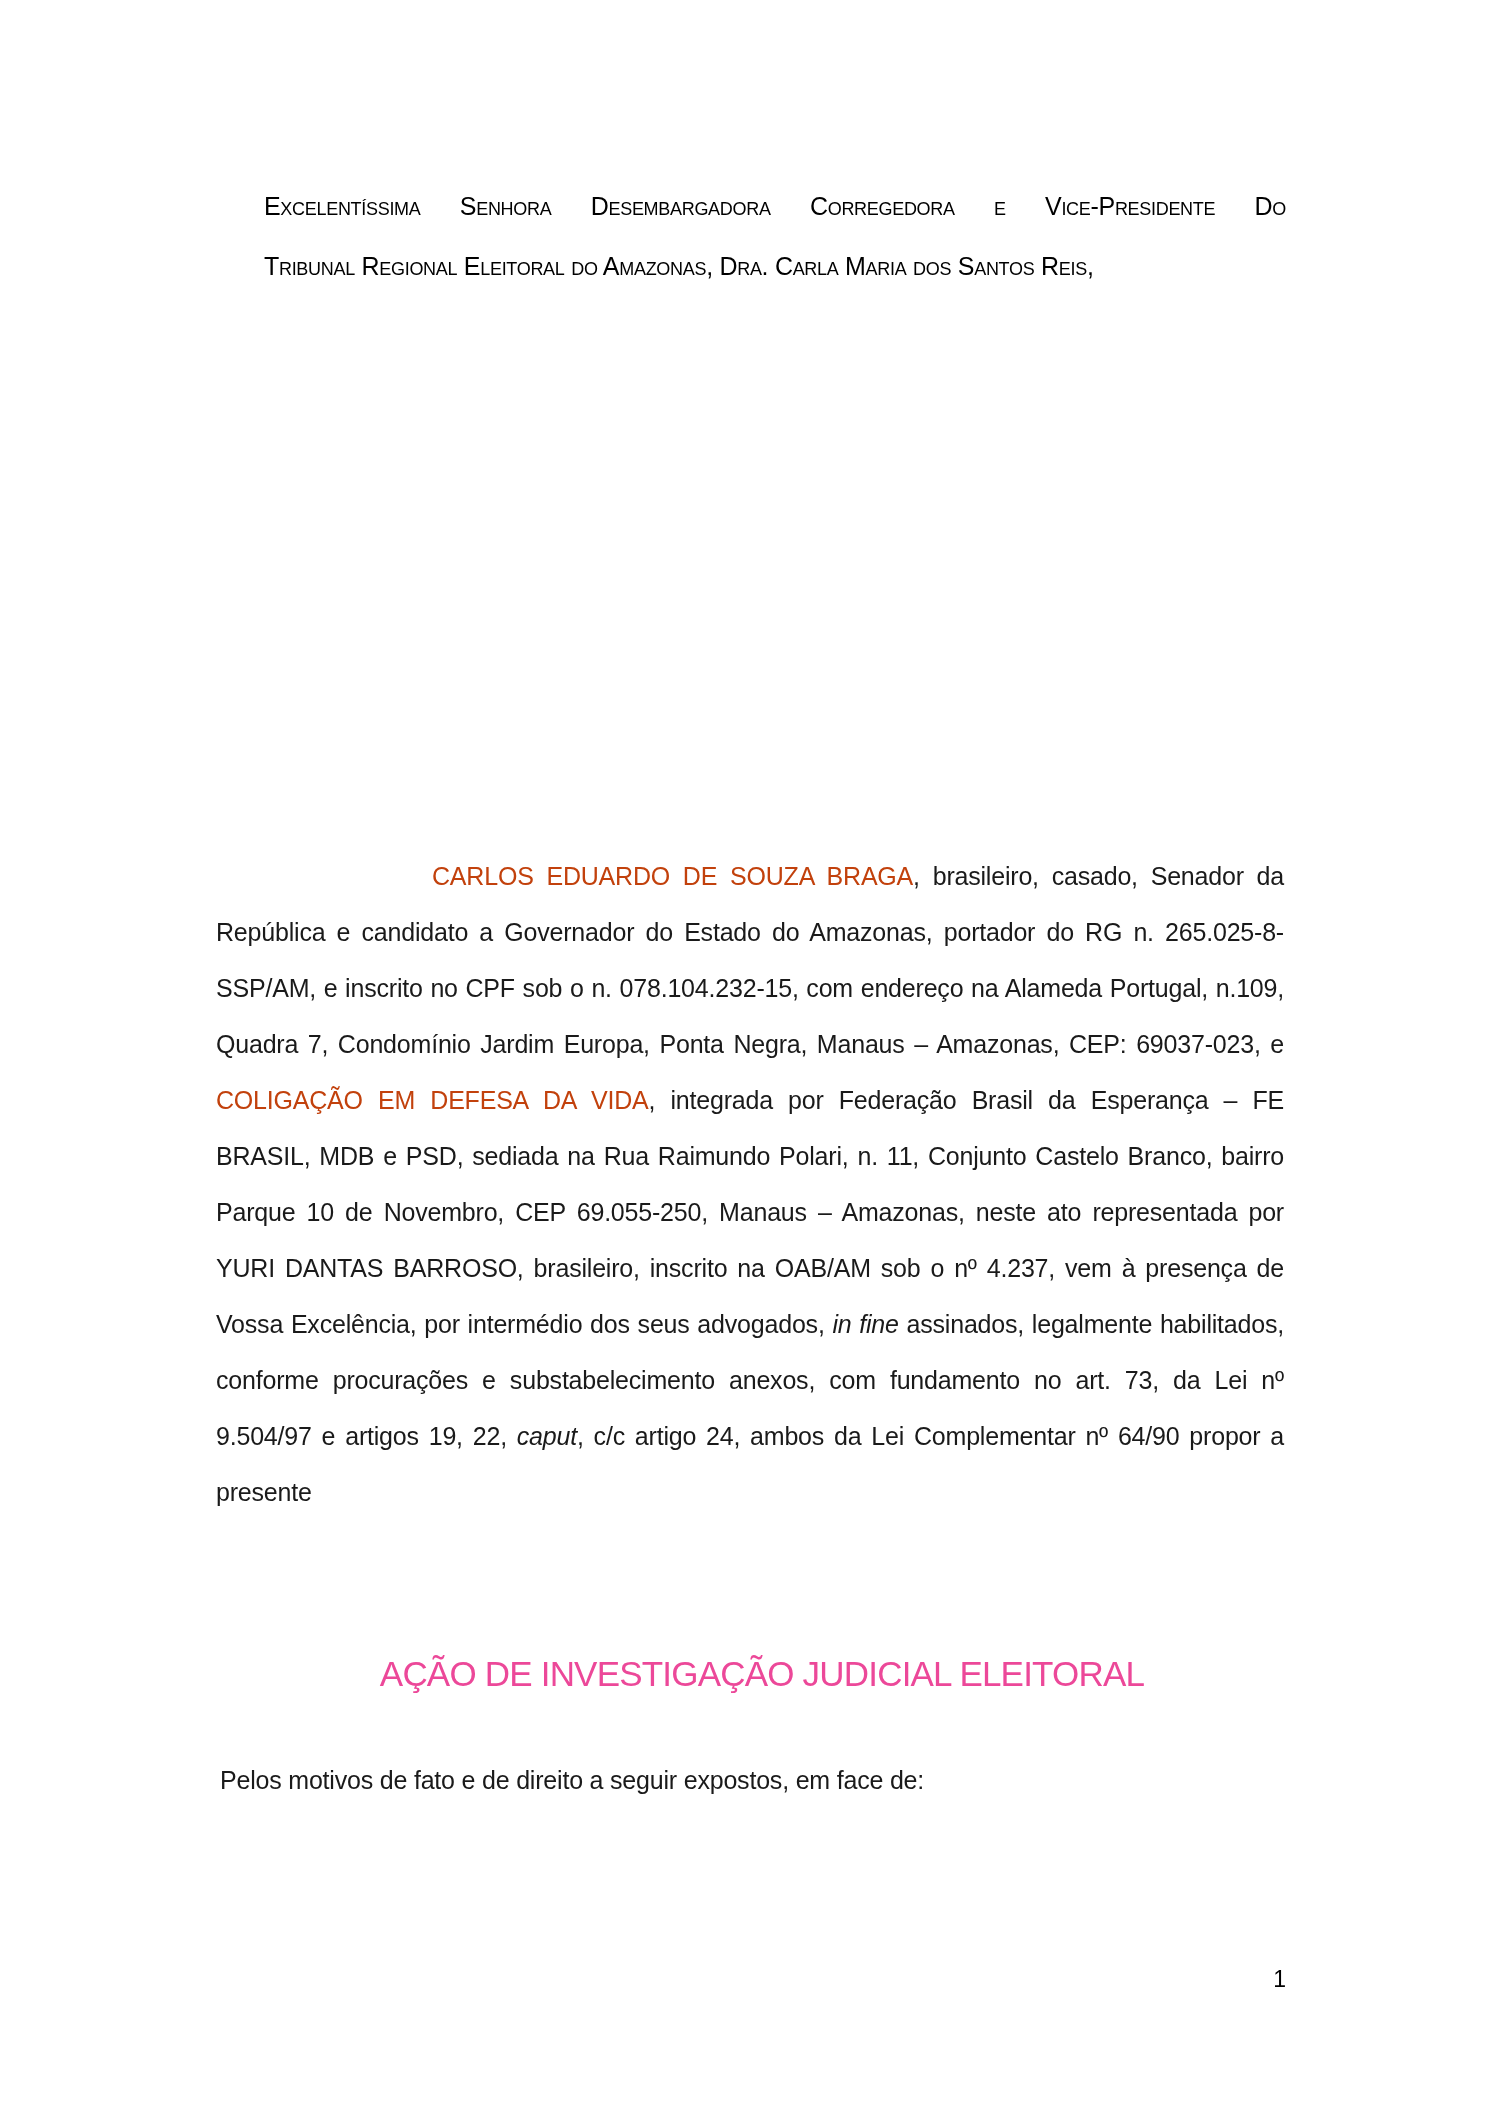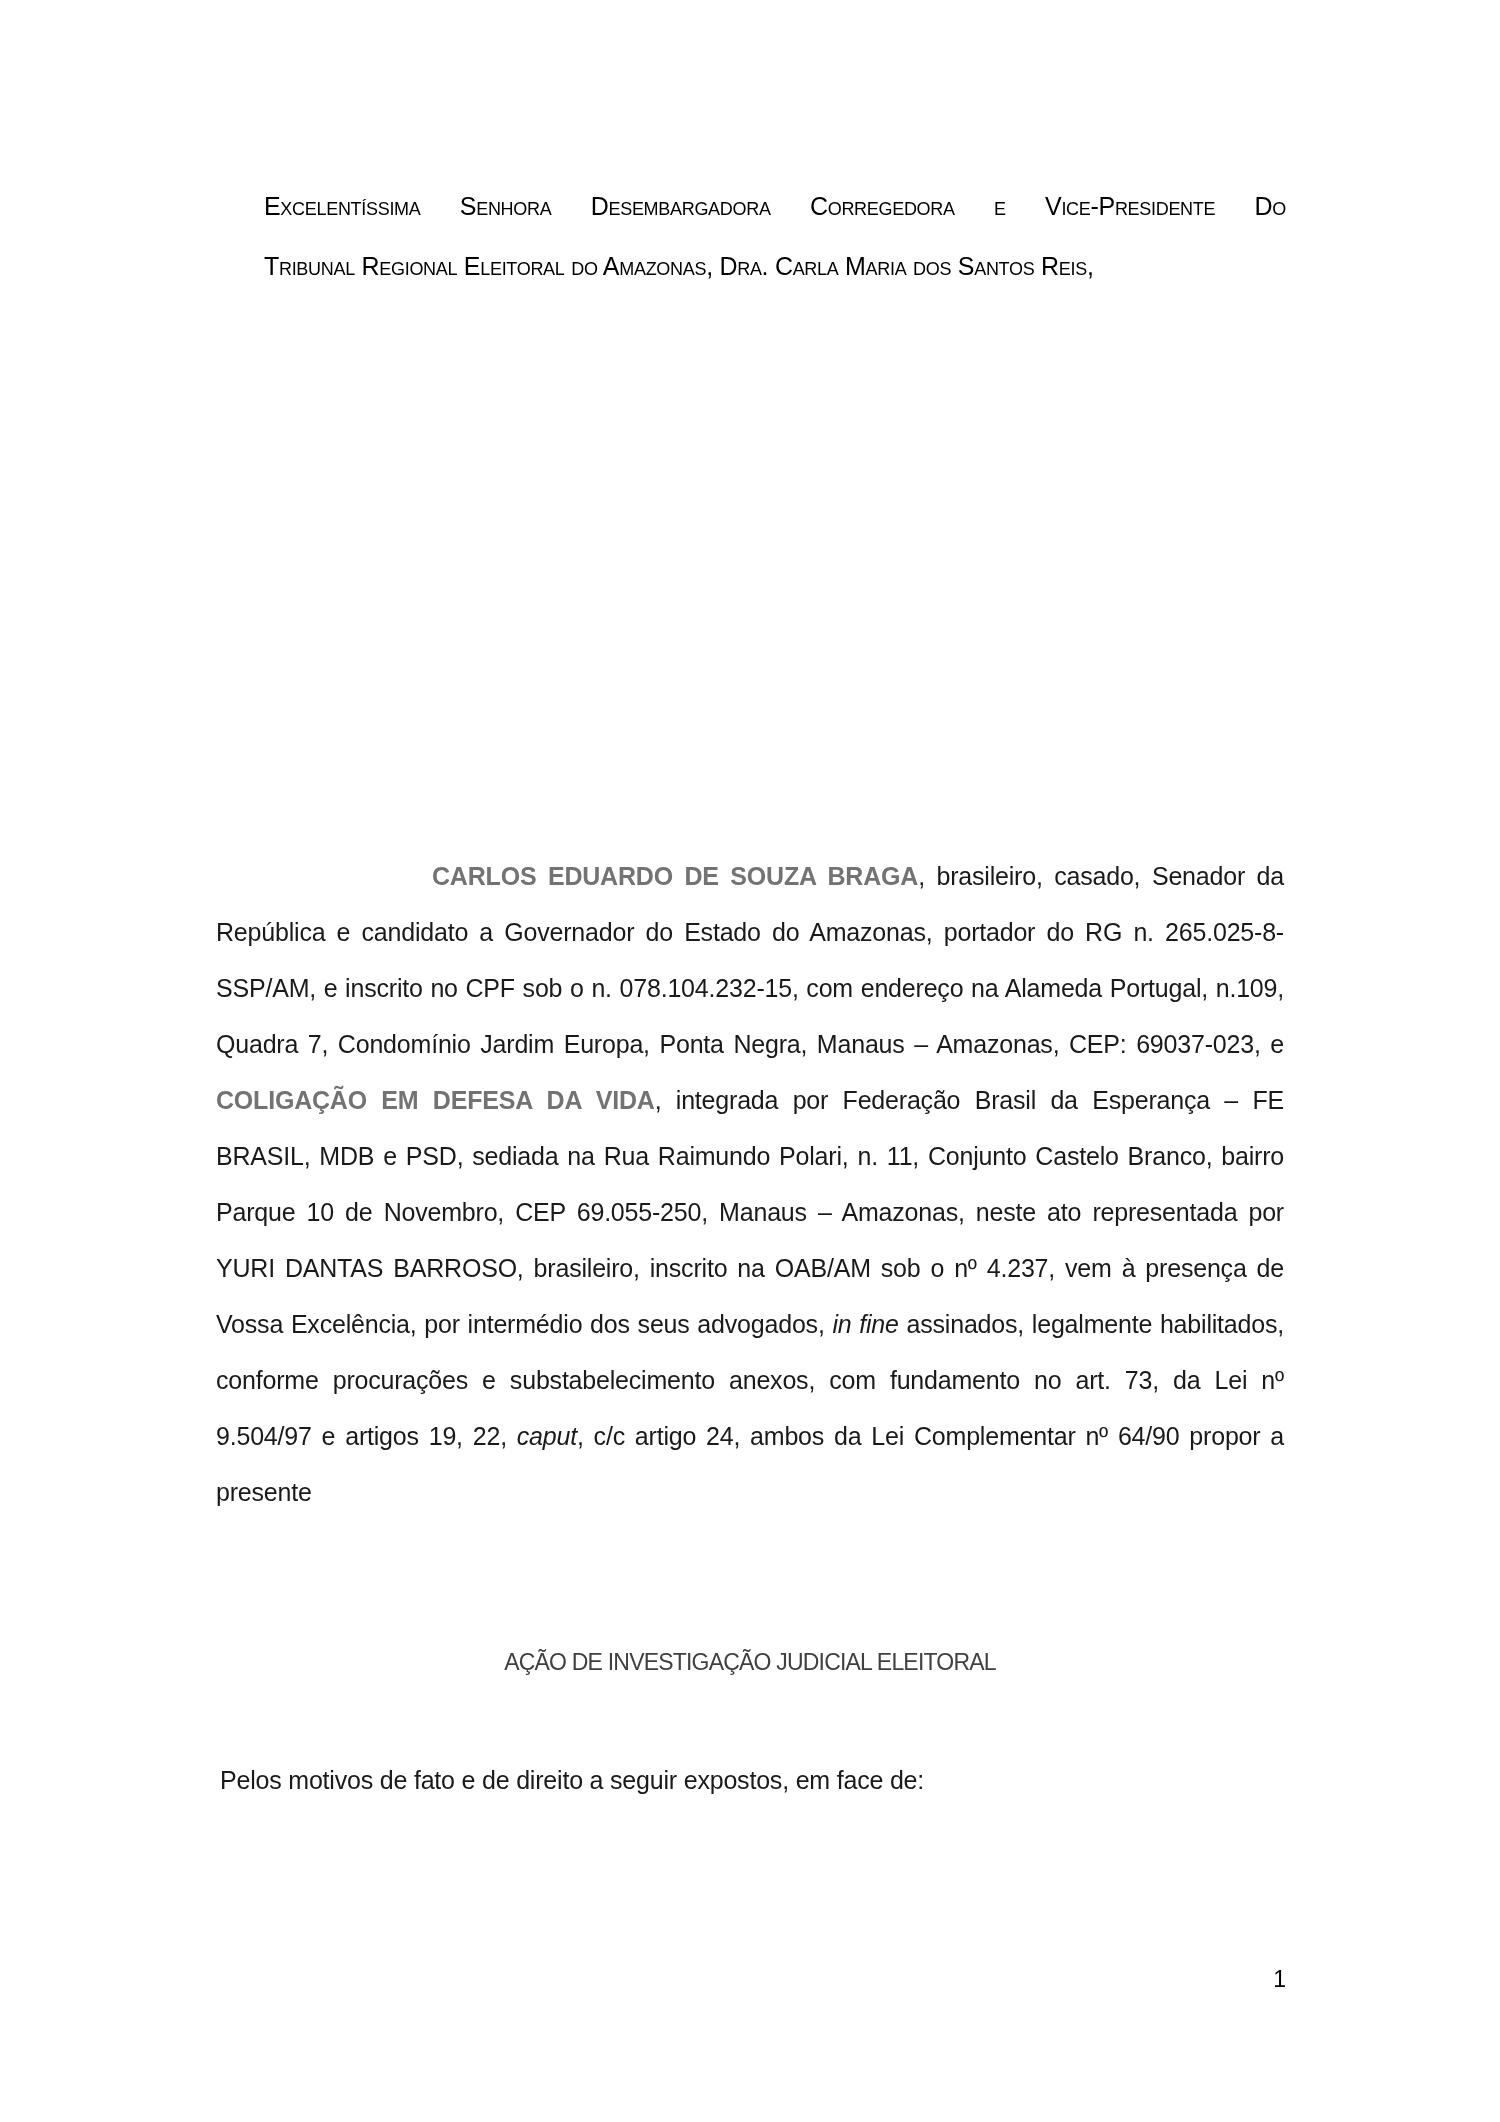--- a/index.html
+++ b/index.html
@@ -48,36 +48,36 @@
       top: 848px;
       font-size: 25px;
       line-height: 56px;
       text-align: justify;
       text-indent: 216px;
       margin: 0;
       color: #1a1a1a;
       letter-spacing: -0.2px;
     }
     .body-para b {
-      font-weight: bold;
-      color: #737373;
+      font-weight: normal;
+      color: #c2410c;
     }
     .body-para i {
     }
     .heading {
       position: absolute;
       left: 216px;
       width: 1068px;
       top: 1640px;
       text-align: center;
-      font-size: 23px;
+      font-size: 35px;
       line-height: 44px;
       letter-spacing: -0.8px;
-      color: #404040;
-      margin: 0;
+      color: #ec4899;
+      margin: 12px;
       font-weight: normal;
     }
     .intro {
       position: absolute;
       left: 216px;
       width: 1068px;
       top: 1758px;
       font-size: 25px;
       line-height: 36px;
       color: #1a1a1a;

